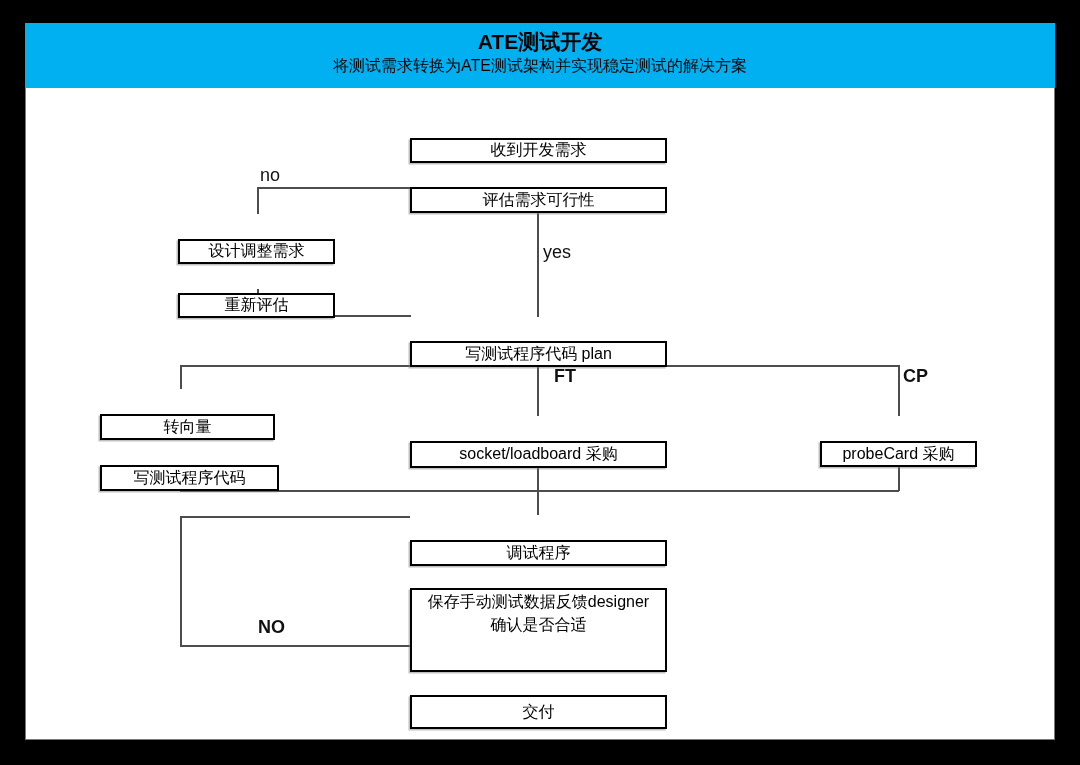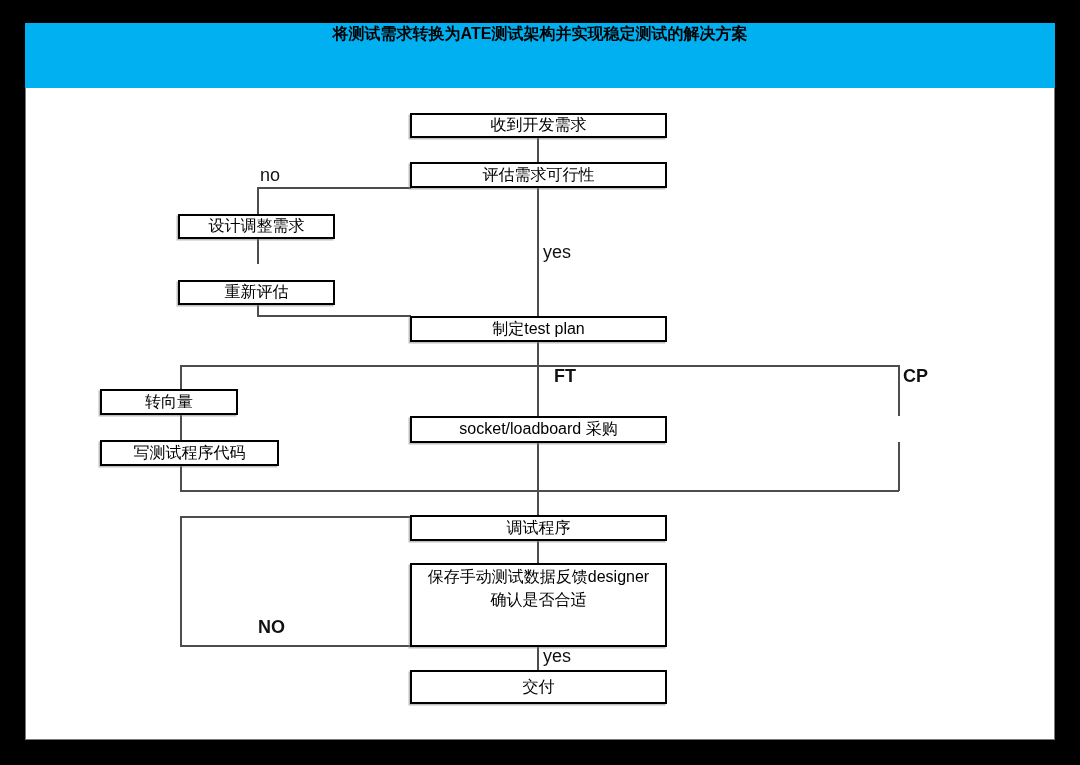--- a/index.html
+++ b/index.html
@@ -9,34 +9,35 @@
   }
   .slide{
     position:absolute;left:25px;top:23px;width:1030px;height:717px;
     background:#fff;border:1px solid #7a7a7a;box-sizing:border-box;
   }
   .banner{
     position:absolute;left:25px;top:23px;width:1030px;height:65px;
     background:#00B0F0;color:#000;text-align:center;box-sizing:border-box;
   }
   .banner-title{margin-top:6px;font-size:21px;font-weight:bold;line-height:26px;}
-  .banner-subtitle{font-size:16px;font-weight:700;line-height:22px;}
+  .banner-subtitle{font-size:16px;font-weight:400;line-height:22px;}
   .node{
     position:absolute;background:#fff;border:2.5px solid #000;box-sizing:border-box;
     display:flex;align-items:center;justify-content:center;
     font-size:16px;color:#000;text-align:center;
     box-shadow:-1.5px 1.5px 0 rgba(130,130,130,.5);
+    margin-top:25px;
   }
   
   #n-receive   {left:410px;top:113px;width:257px;height:25px;}
   #n-evaluate  {left:410px;top:162px;width:257px;height:26px;}
   #n-design    {left:178px;top:214px;width:157px;height:25px;}
-  #n-reeval    {left:178px;top:280px;width:157px;height:25px;}
+  #n-reeval    {left:178px;top:268px;width:157px;height:25px;}
   #n-testplan  {left:410px;top:316px;width:257px;height:26px;}
-  #n-vector    {left:100px;top:389px;width:138px;height:26px;}
+  #n-vector    {left:100px;top:389px;width:175px;height:26px;}
   #n-writecode {left:100px;top:440px;width:179px;height:26px;}
   #n-socket    {left:410px;top:416px;width:257px;height:27px;}
   #n-probecard {left:820px;top:416px;width:157px;height:26px;}
   #n-debug     {left:410px;top:515px;width:257px;height:26px;}
   #n-save      {left:410px;top:563px;width:257px;height:84px;
                 flex-direction:column;justify-content:flex-start;
                 line-height:23px;padding-bottom:3px;}
   #n-deliver   {left:410px;top:670px;width:257px;height:34px;}
   
   .hline{position:absolute;height:1.5px;background:#4d4d4d;}
@@ -73,20 +74,21 @@
   #lab-no-loop   {left:258px;top:620px;}
   #lab-yes-bot   {left:543px;top:649px;}
 </style>
 </head>
 <body>
 
 <div class="canvas">
   <div class="slide"></div>
 
   <div class="banner">
+    <div class="banner-title">ATE测试开发</div>
     <div class="banner-subtitle">将测试需求转换为ATE测试架构并实现稳定测试的解决方案</div>
   </div>
 
   <div class="vline" id="l-v-recv-eval"></div>
   <div class="hline" id="l-h-no"></div>
   <div class="vline" id="l-v-no"></div>
   <div class="vline" id="l-v-des-re"></div>
   <div class="vline" id="l-v-re-down"></div>
   <div class="hline" id="l-h-re-tp"></div>
   <div class="vline" id="l-v-yes"></div>
@@ -110,23 +112,24 @@
   <div class="edge-label" id="lab-yes-top">yes</div>
   <div class="edge-label bold" id="lab-ft">FT</div>
   <div class="edge-label bold" id="lab-cp">CP</div>
   <div class="edge-label bold" id="lab-no-loop">NO</div>
   <div class="edge-label" id="lab-yes-bot">yes</div>
 
   <div class="node" id="n-receive">收到开发需求</div>
   <div class="node" id="n-design">设计调整需求</div>
   <div class="node" id="n-evaluate">评估需求可行性</div>
   <div class="node" id="n-reeval">重新评估</div>
-  <div class="node" id="n-testplan">制定test plan</div>
+  <div class="node" id="n-testplan">写测试程序代码 plan</div>
   <div class="node" id="n-vector">转向量</div>
   <div class="node" id="n-writecode">写测试程序代码</div>
   <div class="node" id="n-socket">socket/loadboard 采购</div>
+  <div class="node" id="n-probecard">probeCard 采购</div>
   <div class="node" id="n-debug">调试程序</div>
   <div class="node" id="n-save">
     <div>保存手动测试数据反馈designer</div>
     <div>确认是否合适</div>
   </div>
   <div class="node" id="n-deliver">交付</div>
 </div>
 
 </body></html>

